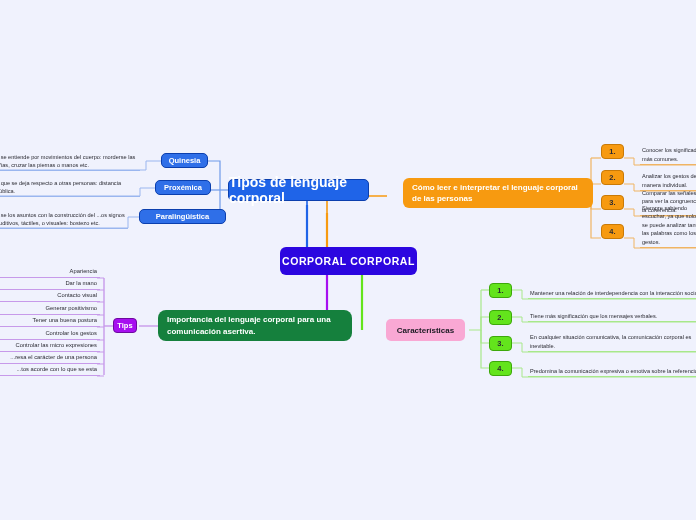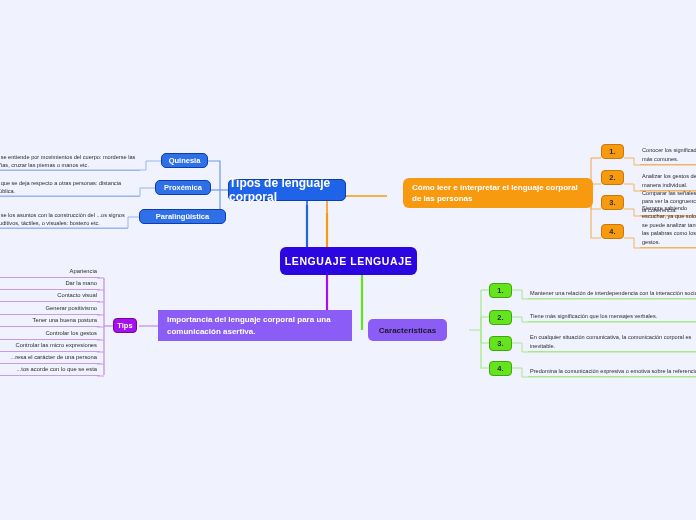--- a/index.html
+++ b/index.html
@@ -43,27 +43,27 @@
     justify-content: center;
     color: #ffffff;
     font-size: 10.5px;
     font-weight: bold;
     letter-spacing: 0.6px;
   }
 
   
   .blue-main {
     left: 228px; top: 179px;
-    width: 118px; height: 22px;
+    width: 141px; height: 22px;
     background: #1f64e8;
     border: 1.5px solid #0b3fae;
     border-radius: 5px;
     justify-content: center;
     color: #ffffff;
-    font-size: 12px;
+    font-size: 14px;
     font-weight: bold;
   }
   .blue-sub {
     background: #2f6fe8;
     border: 1.5px solid #0b3fae;
     border-radius: 5px;
     justify-content: center;
     color: #ffffff;
     font-size: 7.5px;
     font-weight: bold;
@@ -128,36 +128,36 @@
     text-align: left;
     padding: 0 2px 1px 2px;
     display: flex;
     align-items: flex-end;
   }
   .leaf-right.orange-leaf { border-bottom: 1px solid #f0b463; }
   .leaf-right.green-leaf  { border-bottom: 1px solid #a8e88a; }
 
   
   .green-main {
-    left: 368px; top: 319px;
+    left: 386px; top: 319px;
     width: 79px; height: 22px;
-    background: #8b5cf6;
+    background: #f9a8d4;
     border-radius: 5px;
     justify-content: center;
     color: #1a1a22;
     font-size: 8px;
     font-weight: bold;
   }
 
   
   .magenta-main {
     left: 158px; top: 310px;
     width: 194px; height: 31px;
-    background: #8b5cf6;
-    border-radius: 0;
+    background: #15803d;
+    border-radius: 8px;
     color: #ffffff;
     font-size: 8px;
     font-weight: bold;
     line-height: 1.4;
     padding: 0 9px;
   }
   .tips-node {
     left: 113px; top: 318px;
     width: 24px; height: 15px;
     background: #a70ff0;
@@ -235,21 +235,21 @@
     <path d="M 104 290 L 97 290" stroke="#c79aea" stroke-width="1" fill="none"></path>
     <path d="M 104 302 L 97 302" stroke="#c79aea" stroke-width="1" fill="none"></path>
     <path d="M 104 315 L 97 315" stroke="#c79aea" stroke-width="1" fill="none"></path>
     <path d="M 104 327 L 97 327" stroke="#c79aea" stroke-width="1" fill="none"></path>
     <path d="M 104 340 L 97 340" stroke="#c79aea" stroke-width="1" fill="none"></path>
     <path d="M 104 352 L 97 352" stroke="#c79aea" stroke-width="1" fill="none"></path>
     <path d="M 104 364 L 97 364" stroke="#c79aea" stroke-width="1" fill="none"></path>
     <path d="M 104 376 L 97 376" stroke="#c79aea" stroke-width="1" fill="none"></path>
   </svg>
 
-  <div class="node central">LENGUAJE LENGUAJE</div>
+  <div class="node central">CORPORAL CORPORAL</div>
 
   <div class="node blue-main">Tipos de lenguaje corporal</div>
 
   <div class="node blue-sub s0">Quinesia</div>
   <div class="node blue-sub s1">Proxémica</div>
   <div class="node blue-sub s2">Paralingüística</div>
 
   <div class="leaf-left blue-leaf" style="left:-6px; top:150px; width:146px; height:21px;">...se entiende por movimientos del cuerpo: morderse las uñas, cruzar las piernas o manos etc.</div>
   <div class="leaf-left blue-leaf" style="left:-6px; top:179px; width:146px; height:18px;">...que se deja respecto a otras personas: distancia pública.</div>
   <div class="leaf-left blue-leaf" style="left:-6px; top:204px; width:134px; height:25px;">...se los asuntos con la construcción del ...os signos auditivos, táctiles, o visuales: bostezo etc.</div>

